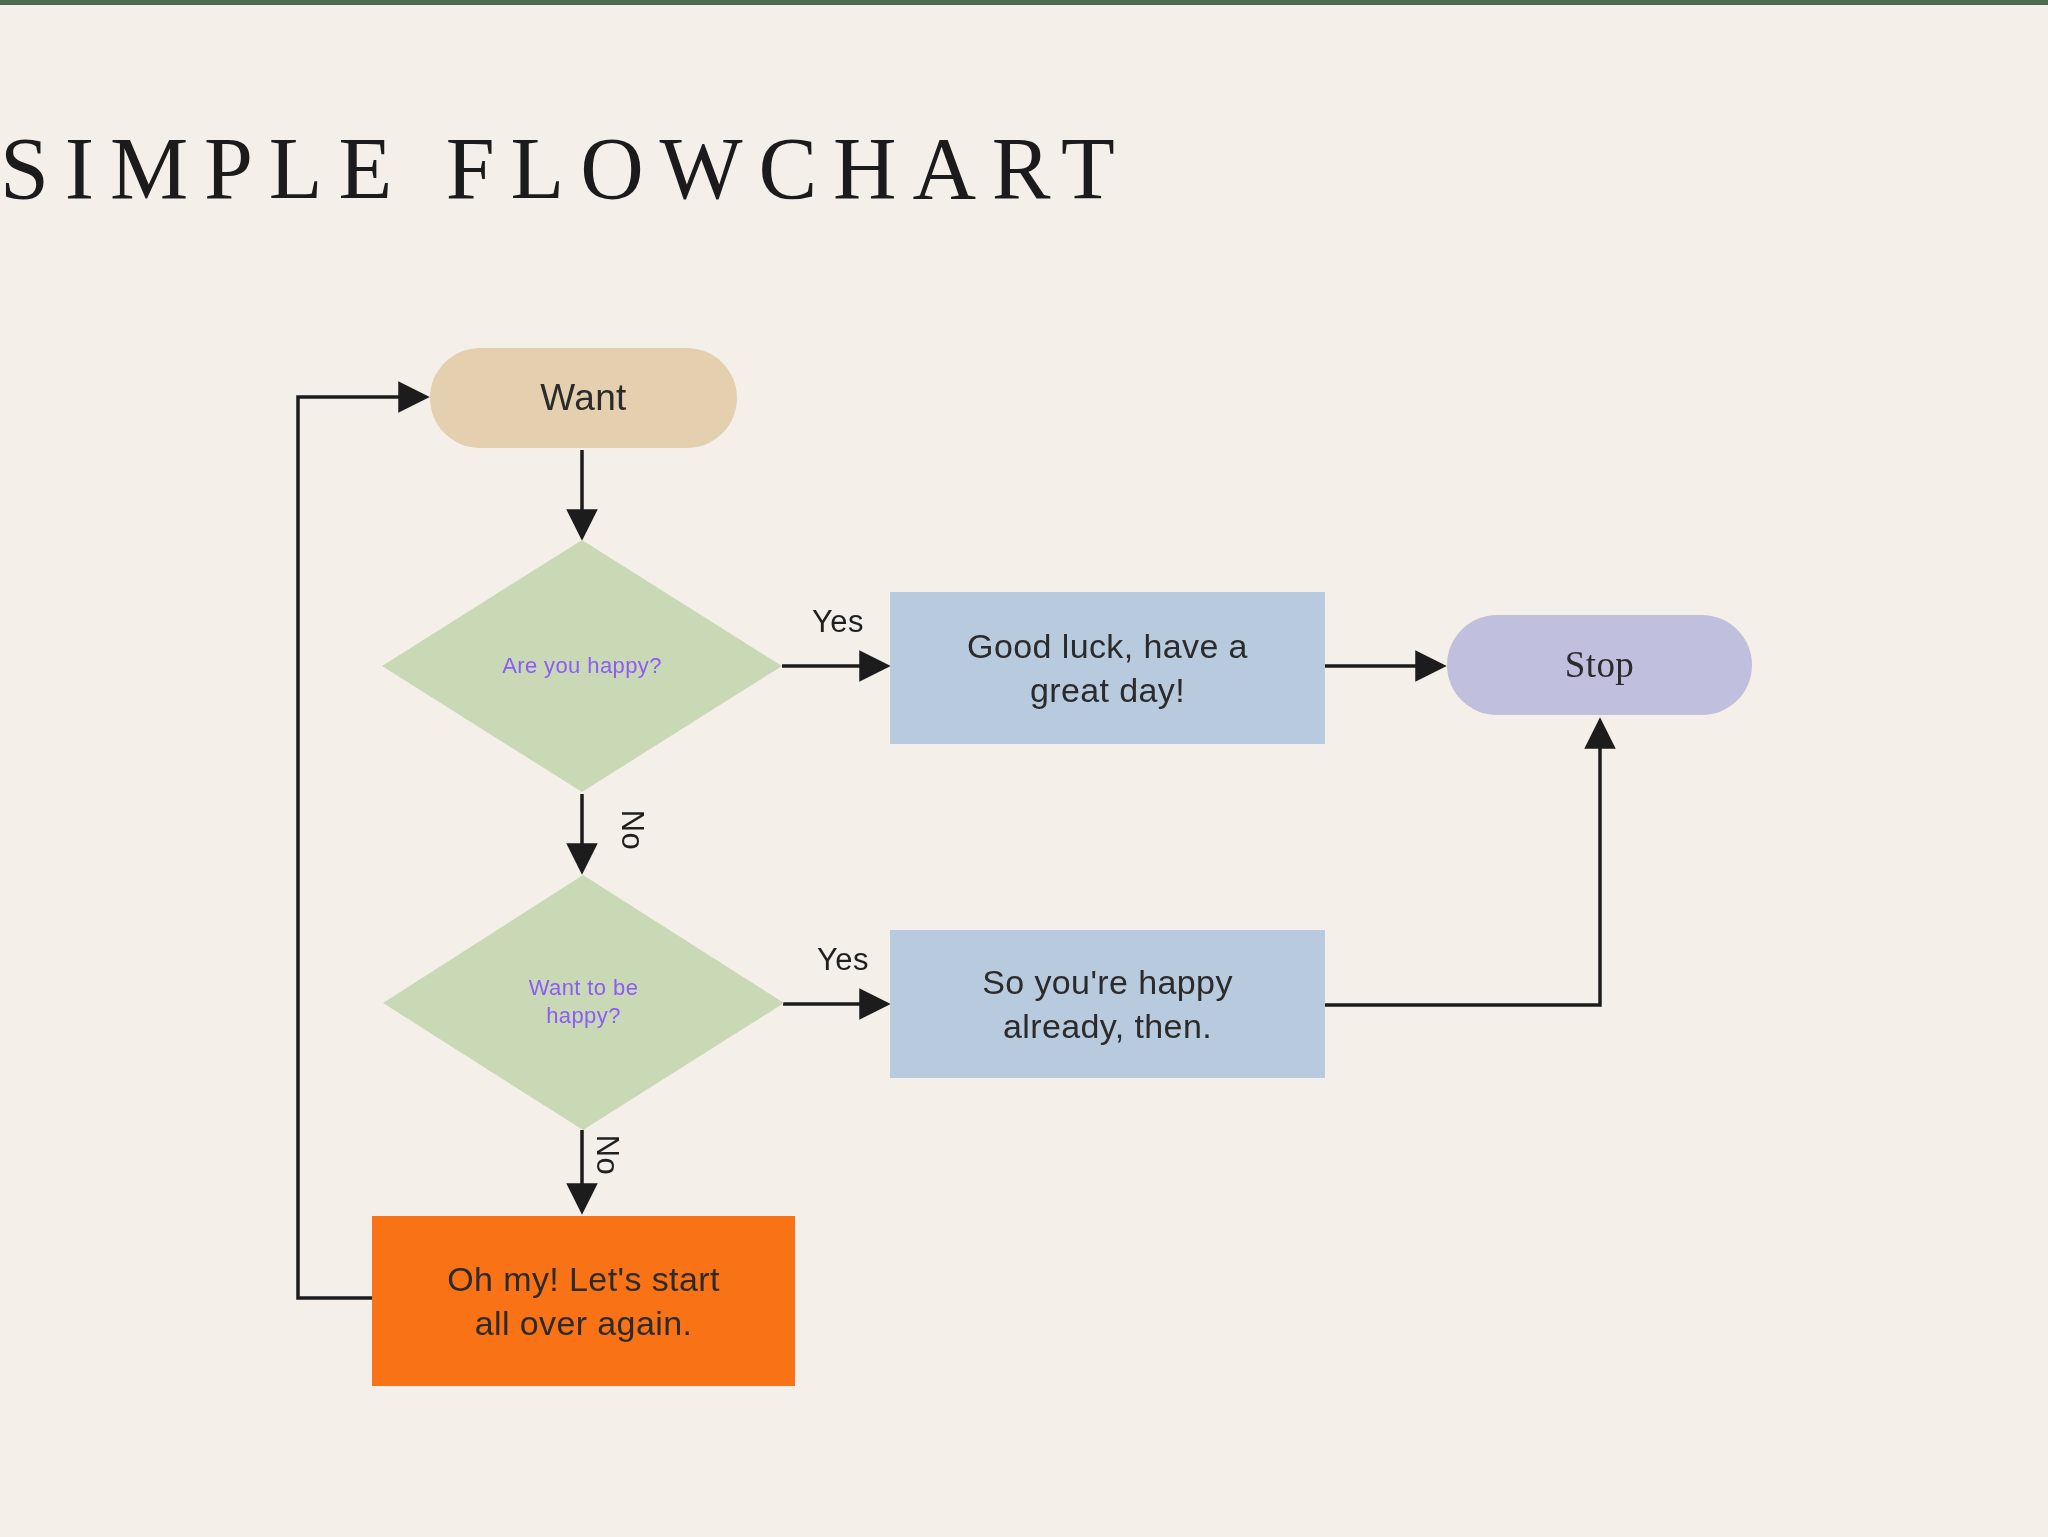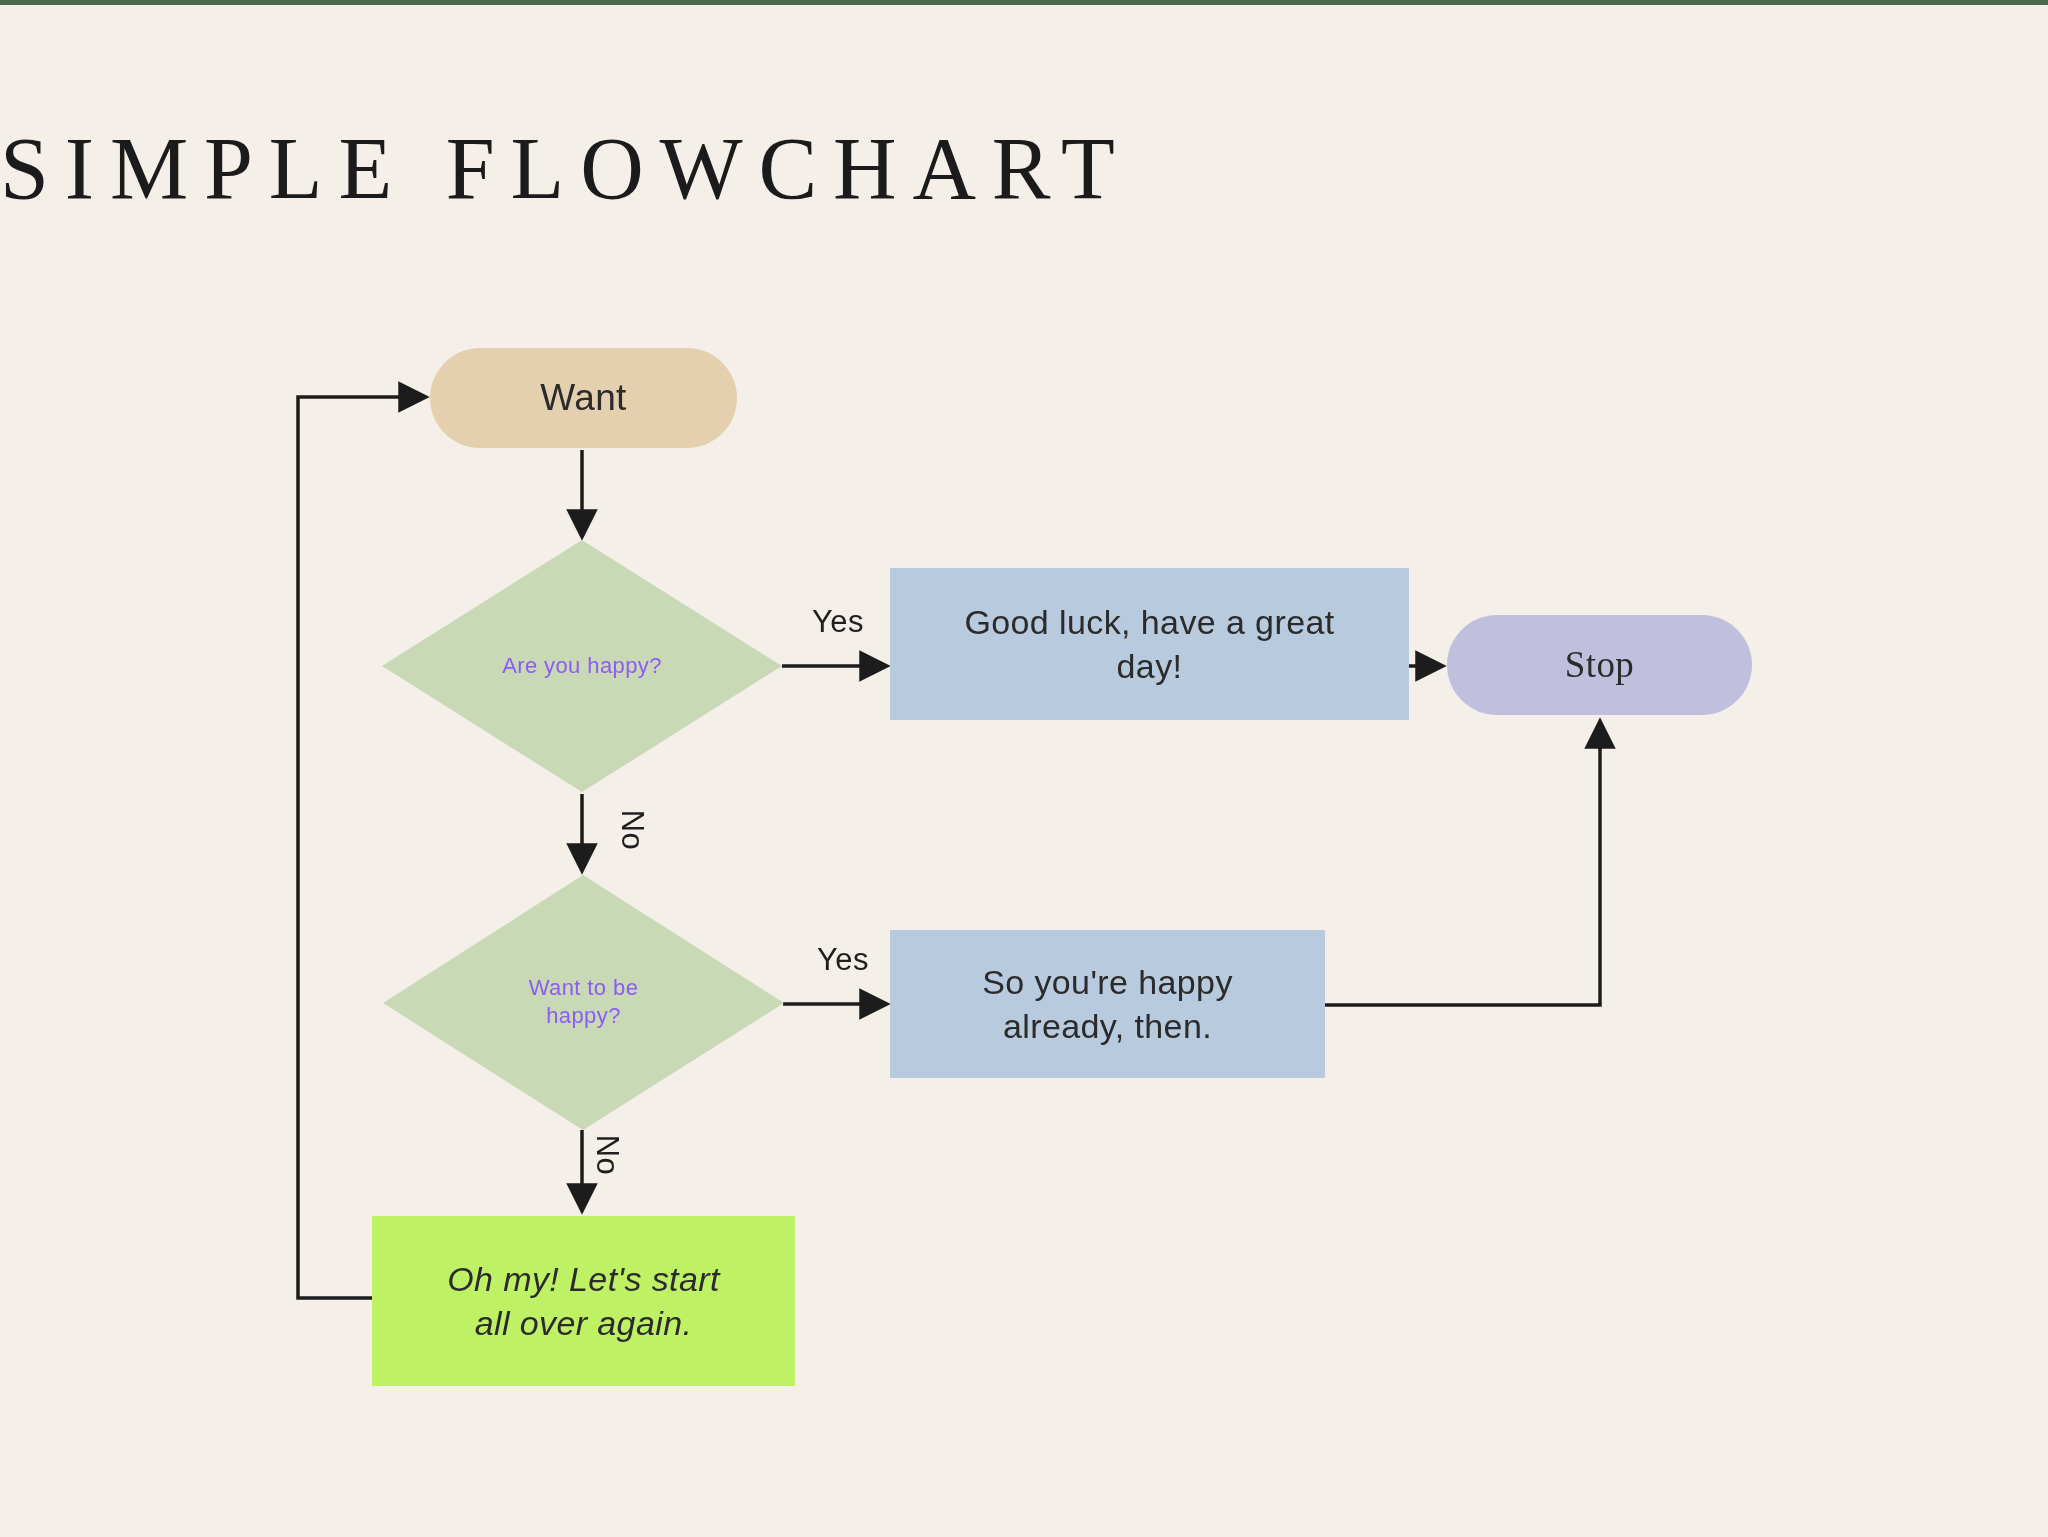--- a/index.html
+++ b/index.html
@@ -55,21 +55,21 @@
     line-height: 1.3;
     letter-spacing: 0.4px;
   }
   .terminator {
     border-radius: 60px;
     font-size: 37px;
   }
   .node-start { left: 430px; top: 348px; width: 307px; height: 100px; background: #e4cfaf; }
   .node-stop  { left: 1447px; top: 615px; width: 305px; height: 100px; background: #c1bfde; }
   .process-box { }
-  .node-good-luck     { left: 890px; top: 568px; width: 519px; height: 152px; background: #b8cade; padding: 8px 45px; box-sizing: border-box; }
+  .node-good-luck     { left: 890px; top: 592px; width: 435px; height: 152px; background: #b8cade; padding: 8px 45px; box-sizing: border-box; }
   .node-happy-already { left: 890px; top: 930px; width: 435px; height: 148px; background: #b8cade; padding: 16px 45px; box-sizing: border-box; }
   .node-start-over    { left: 372px; top: 1216px; width: 423px; height: 170px; background: #dfb9bd; padding: 0 55px; box-sizing: border-box; }
   .decision {
     position: absolute;
   }
   .decision-q1 { left: 382px; top: 540px; width: 400px; height: 252px; }
   .decision-q2 { left: 383px; top: 875px; width: 401px; height: 255px; }
   .decision .diamond-svg { position: absolute; left: 0; top: 0; width: 100%; height: 100%; }
   .decision .decision-label {
     position: absolute;
@@ -147,21 +147,21 @@
     <svg class="diamond-svg" viewBox="0 0 401 255" xmlns="http://www.w3.org/2000/svg" preserveAspectRatio="none">
       <polygon points="200,0 401,128 200,255 0,128" fill="#cad9b5"></polygon>
     </svg>
     <div class="decision-label">Want to be happy?</div>
   </div>
 
   <div class="node process-box node-happy-already" style="background-color: rgb(184, 202, 222);">
     <span>So you're happy already, then.</span>
   </div>
 
-  <div class="node process-box node-start-over" style="background-color: #bef264; font-style: italic;">
+  <div class="node process-box node-start-over" style="background-color: #f97316;">
     <span>Oh my! Let's start all over again.</span>
   </div>
 
   <div class="edge-label lbl-yes-1">
     <span>Yes</span>
   </div>
   <div class="edge-label rotated lbl-no-1">
     <span>No</span>
   </div>
   <div class="edge-label lbl-yes-2">

